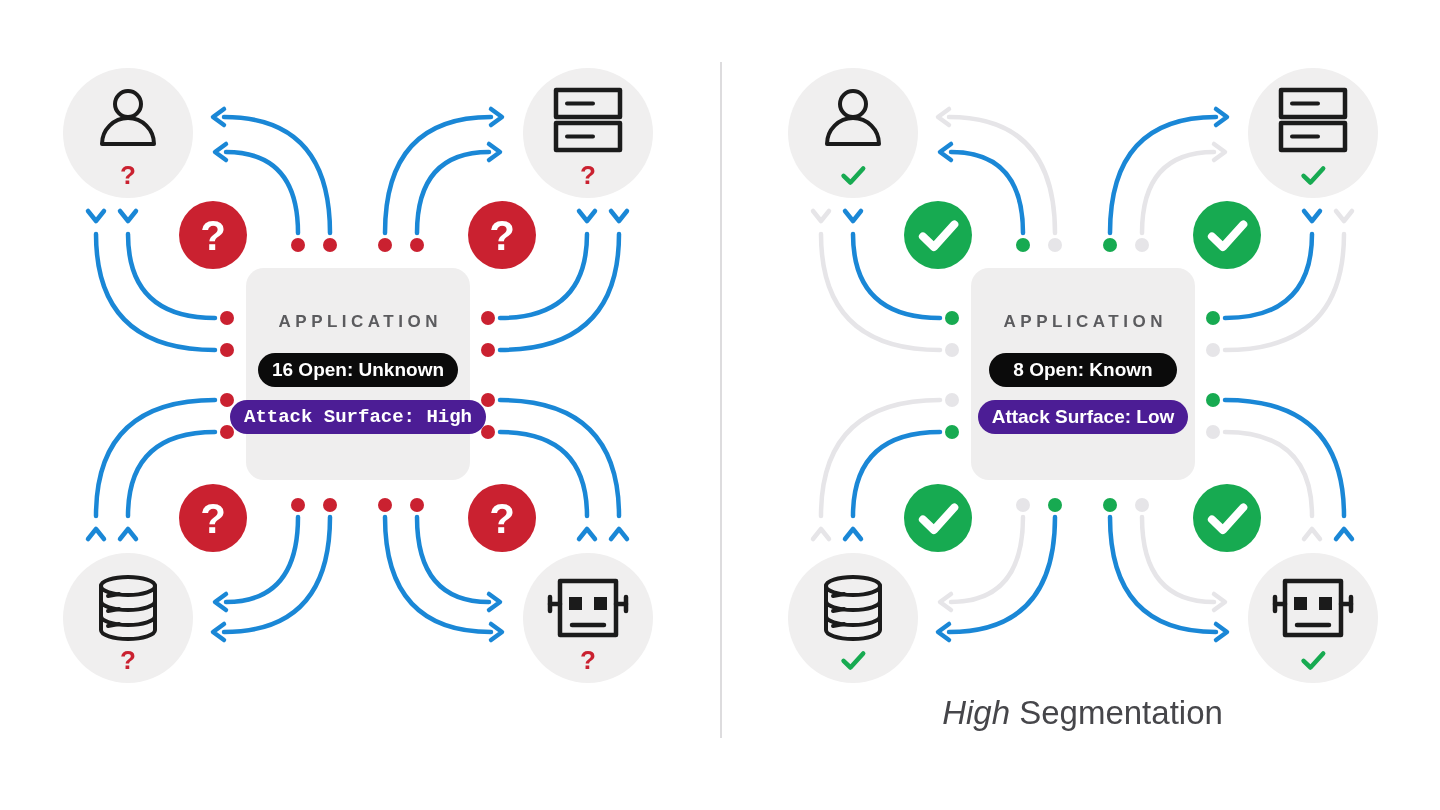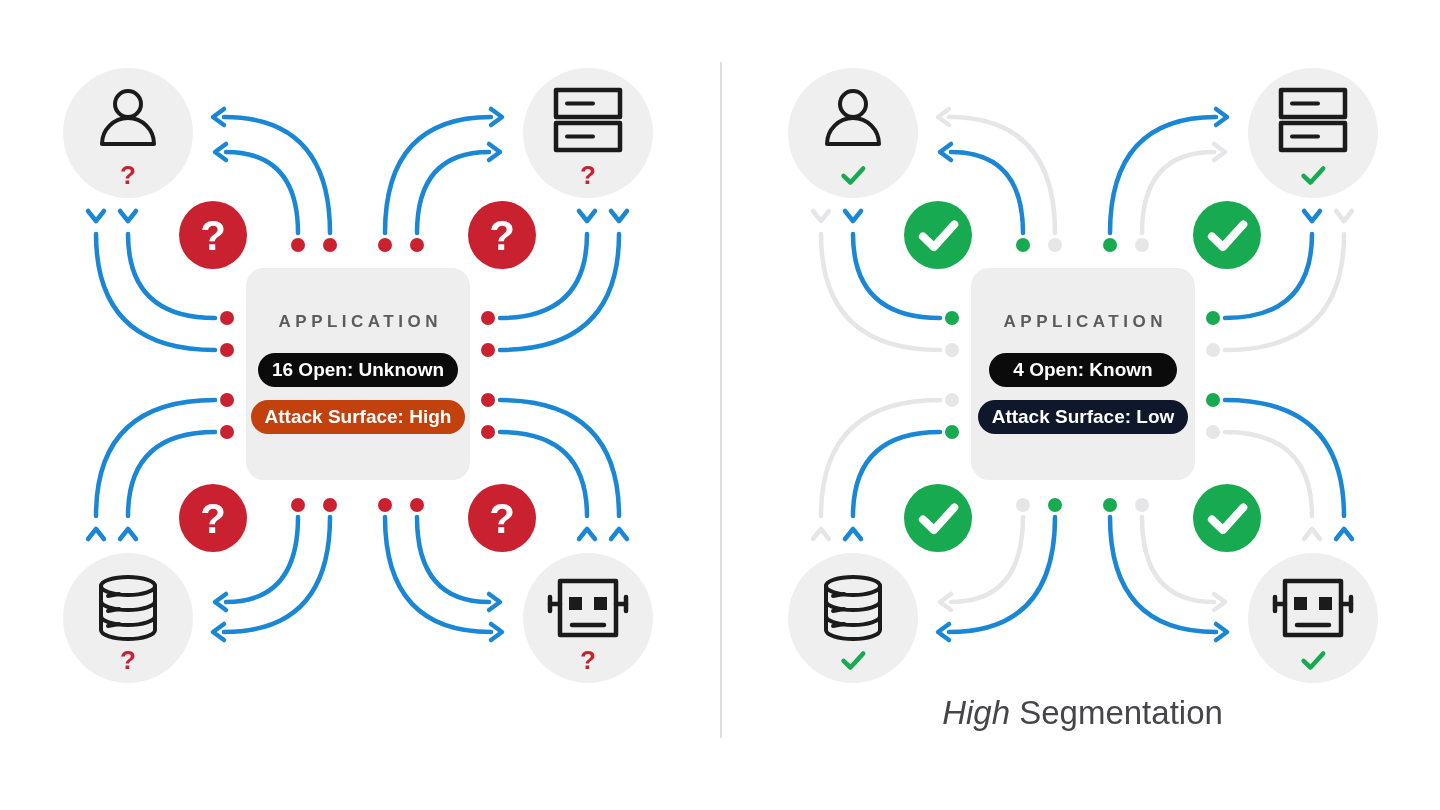--- a/index.html
+++ b/index.html
@@ -179,21 +179,21 @@
           <text x="213" y="533" class="qbadge">?</text>
         </g>
         <g>
             <circle cx="502" cy="518" r="34" fill="#CA2130"></circle>
           <text x="502" y="533" class="qbadge">?</text>
         </g>
       </svg>
     <div class="app-box">
       <div class="app-title">APPLICATION</div>
       <div class="pill pill-open" style="background: rgb(11, 11, 11);">16 Open: Unknown</div>
-      <div class="pill pill-attack" style="background: #c2410c;">Attack Surface: High</div>
+      <div class="pill pill-attack" style="background: #4c1d95; font-family: Liberation Mono, monospace;">Attack Surface: High</div>
     </div>
   </section>
 
   <div class="divider" style="left: 720px; top: 62px; height: 676px; width: 2px; background: rgb(221, 220, 222);"></div>
 
   <section class="panel" style="left:725px">
     <svg class="diagram" width="715" height="810" viewBox="0 0 715 810">
         <g>
             <circle cx="128" cy="133" r="65" fill="#F0EFEF"></circle>
             <g>
@@ -331,22 +331,22 @@
             <circle cx="213" cy="518" r="34" fill="#17AA51"></circle>
           <polyline points="197.88,519.44 208.92,530 229.32,507.44" fill="none" stroke="#ffffff" stroke-width="8" stroke-linecap="round" stroke-linejoin="round"></polyline>
         </g>
         <g>
             <circle cx="502" cy="518" r="34" fill="#17AA51"></circle>
           <polyline points="486.88,519.44 497.92,530 518.32,507.44" fill="none" stroke="#ffffff" stroke-width="8" stroke-linecap="round" stroke-linejoin="round"></polyline>
         </g>
       </svg>
     <div class="app-box">
       <div class="app-title">APPLICATION</div>
-      <div class="pill pill-open" style="background: rgb(11, 11, 11);">4 Open: Known</div>
-      <div class="pill pill-attack" style="background: #0f172a;">Attack Surface: Low</div>
+      <div class="pill pill-open" style="background: rgb(11, 11, 11);">8 Open: Known</div>
+      <div class="pill pill-attack" style="background: #4c1d95;">Attack Surface: Low</div>
     </div>
     <div class="caption">
       <span class="cap-em">High</span>
       <span>Segmentation</span>
     </div>
   </section>
 
 </div>
 
 </body></html>

